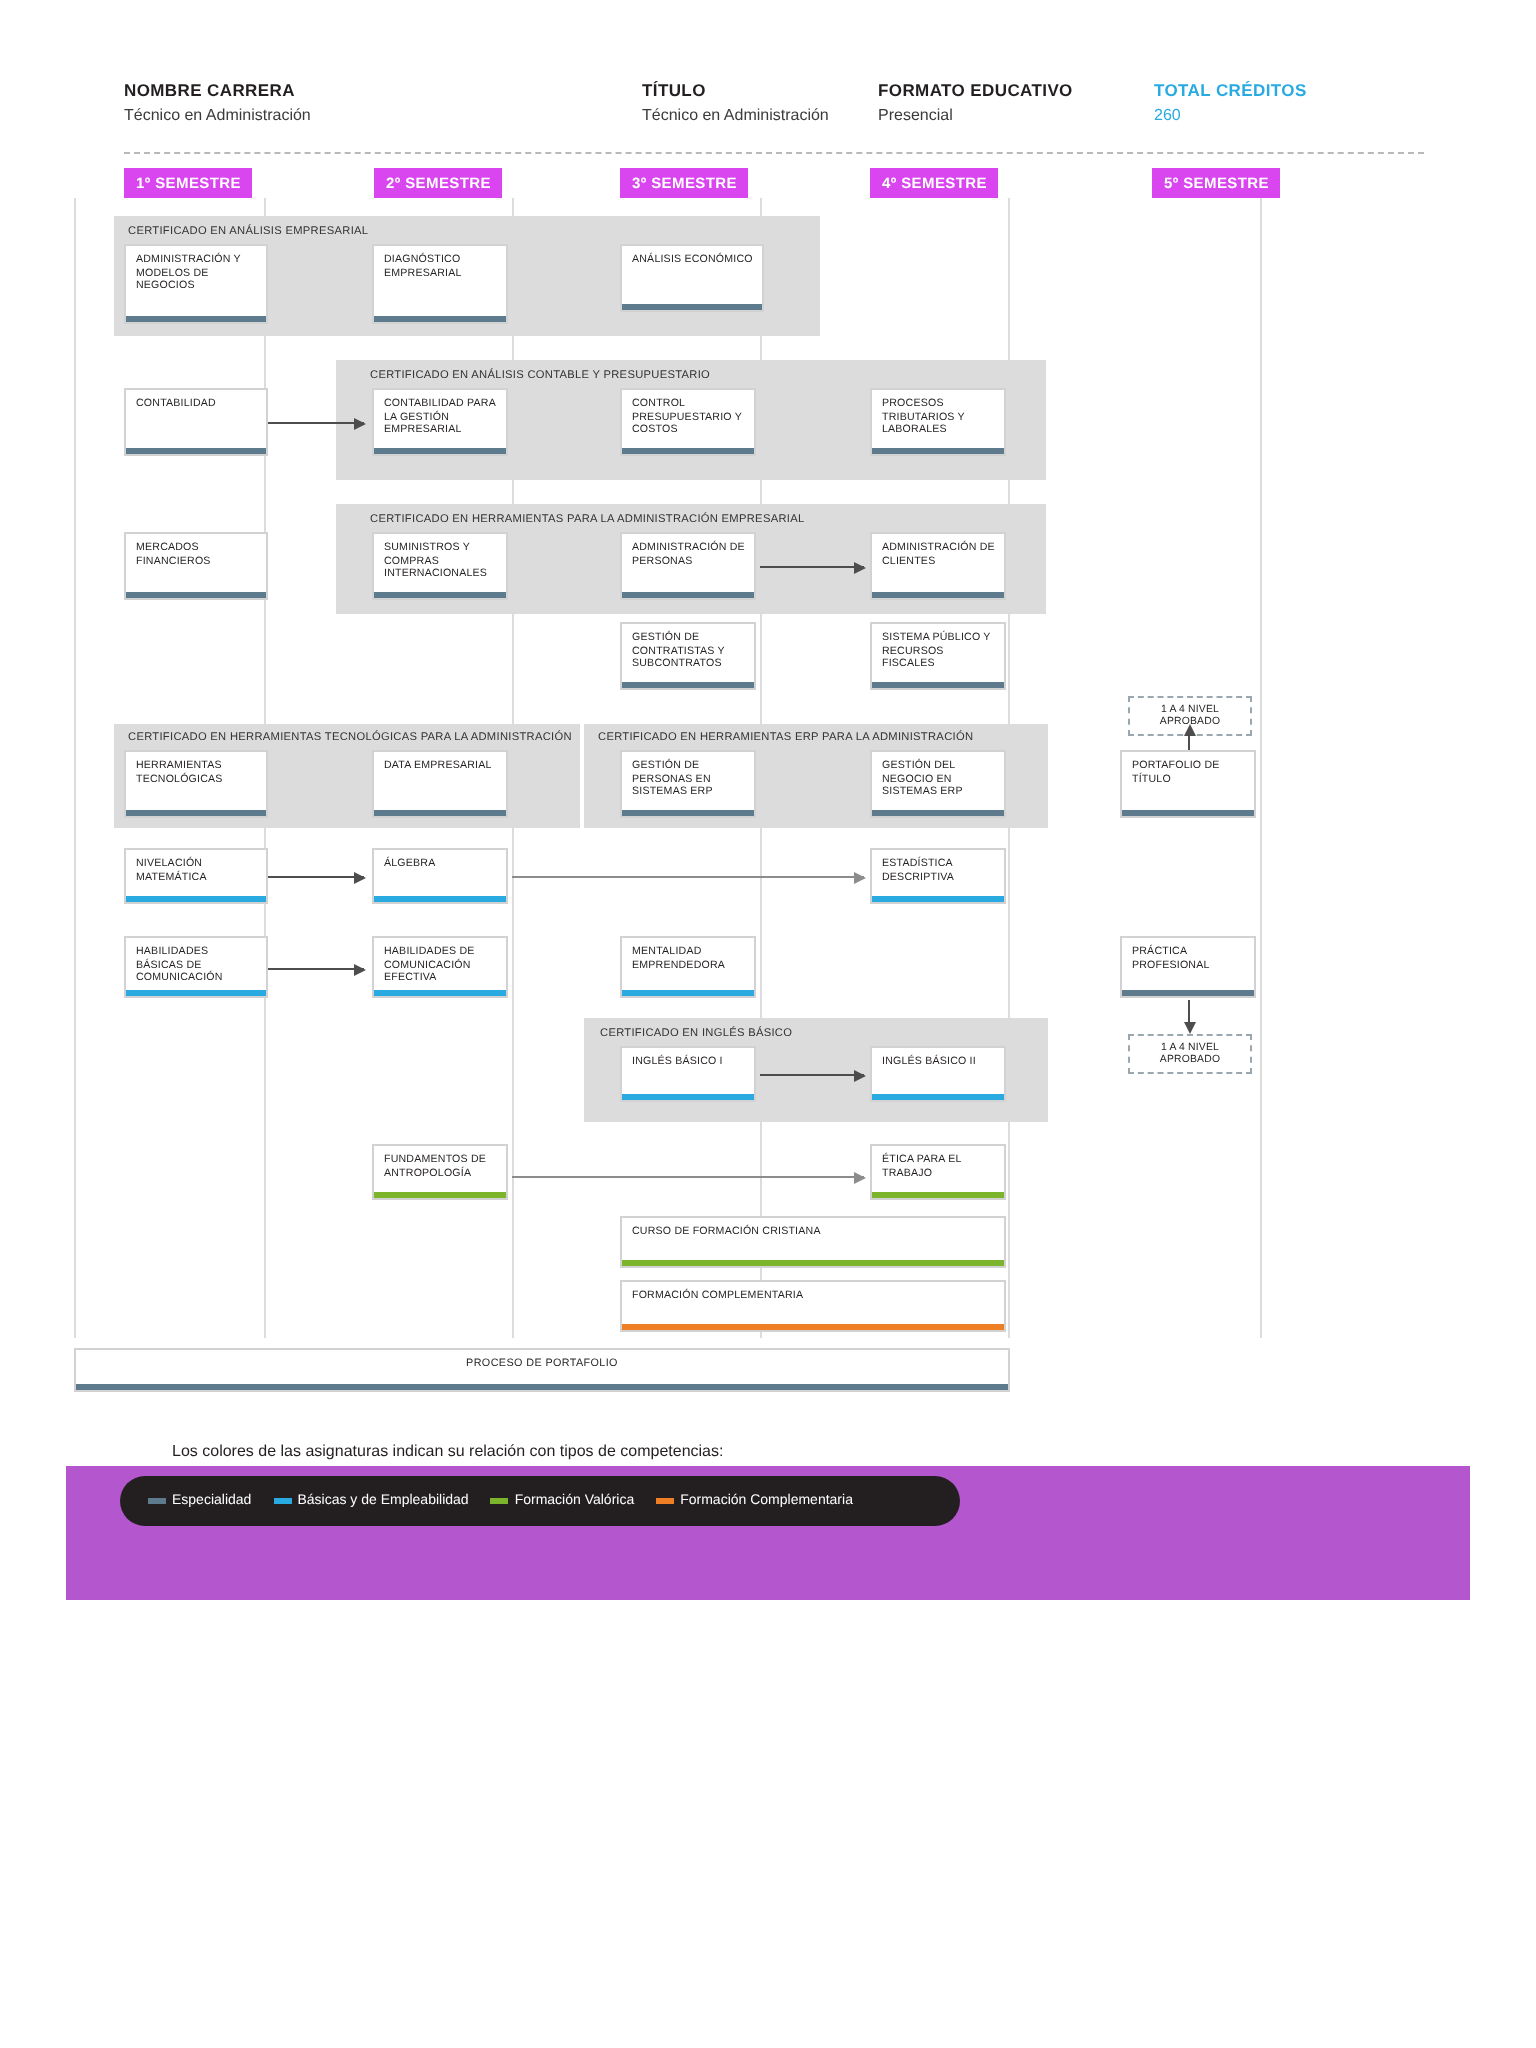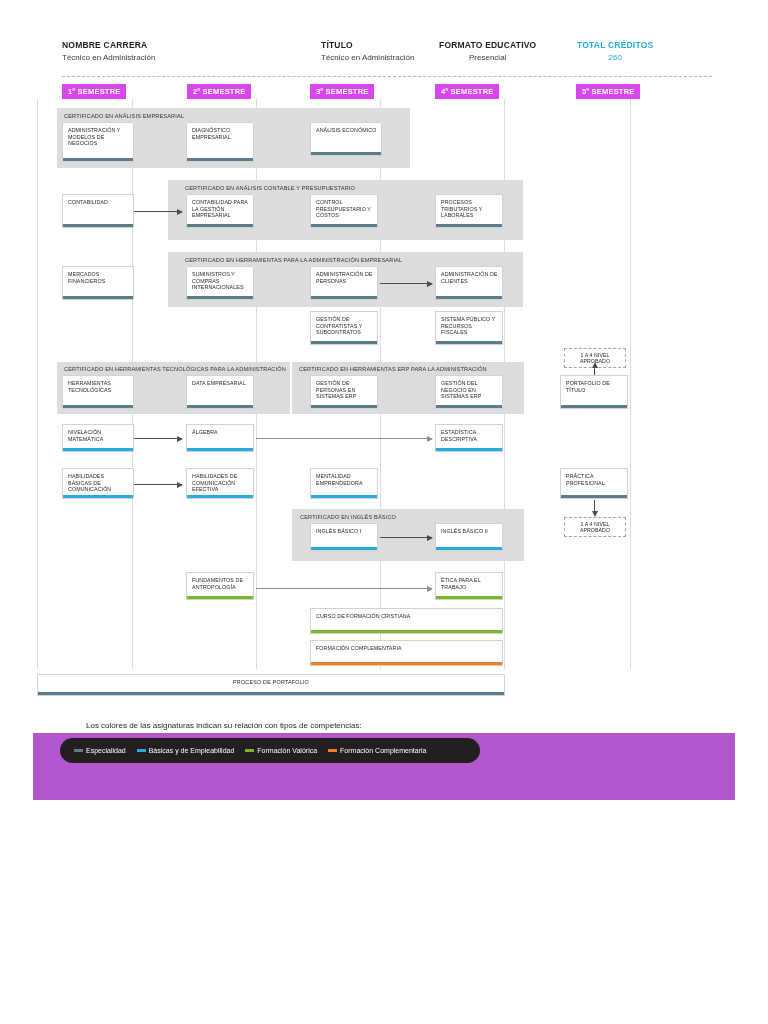--- a/index.html
+++ b/index.html
@@ -3,21 +3,21 @@
 <meta charset="utf-8">
 <style>
   html,body{margin:0;padding:0;background:#ffffff;}
   body{width:768px;height:1024px;font-family:"Liberation Sans",sans-serif;color:#231f20;}
   #page{position:relative;width:768px;height:1024px;overflow:hidden;background:#fff;}
 
   
   .hdr{position:absolute;left:62px;top:40px;width:650px;height:36px;}
   .hdr-col{position:absolute;top:0;}
   .hdr-title{font-size:8.5px;font-weight:bold;letter-spacing:.2px;color:#231f20;line-height:11px;}
-  .hdr-sub{font-size:8px;color:#3b3b3b;line-height:11px;margin-top:1px;text-align:center;}
+  .hdr-sub{font-size:8px;color:#3b3b3b;line-height:11px;margin-top:1px;}
   .hdr-title.cy{color:#29abe2;}
   .hdr-sub.cy{color:#29abe2;}
 
   .dashline{position:absolute;left:62px;top:76px;width:650px;border-top:1px dashed #b9b9b9;}
 
   
   .sem{position:absolute;top:84px;height:15px;background:#d946ef;color:#fff;
        font-size:7.5px;font-weight:bold;letter-spacing:.2px;
        display:flex;align-items:center;padding:0 6px;white-space:nowrap;}
 

